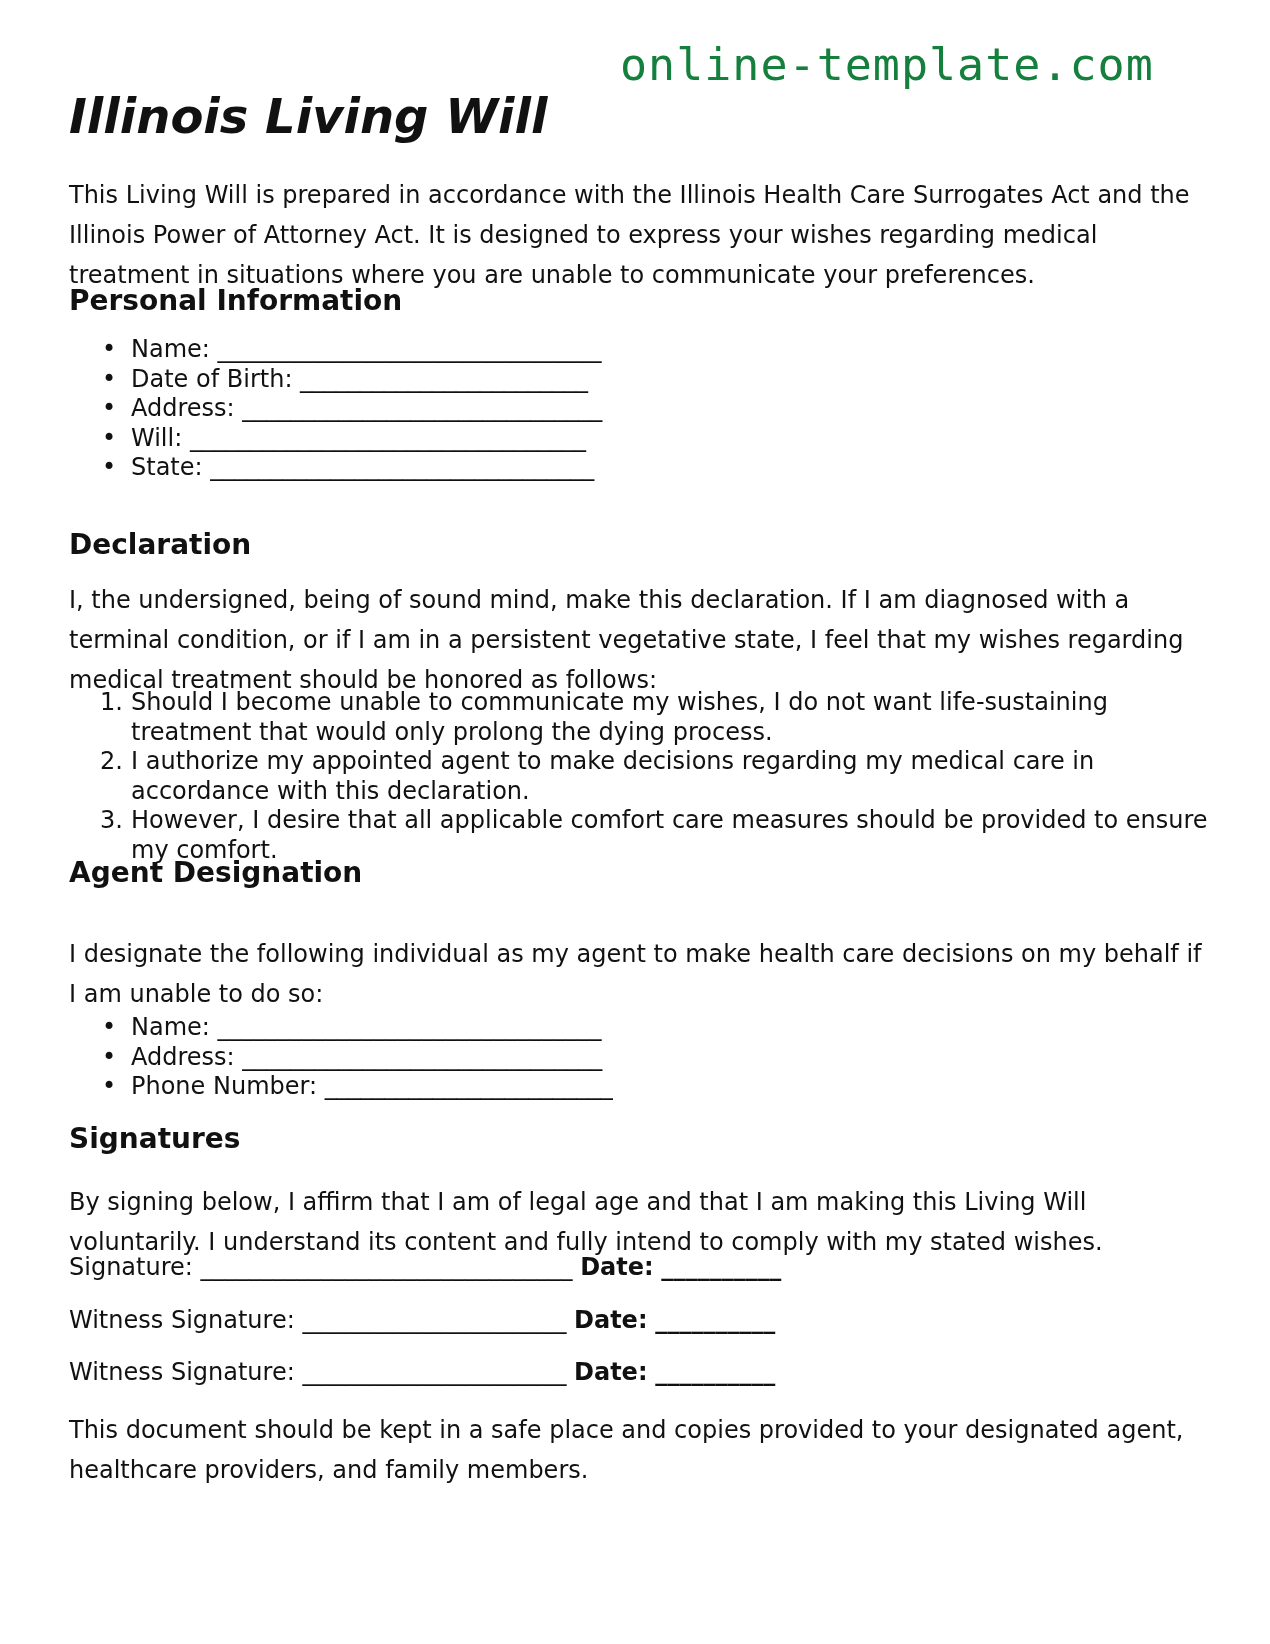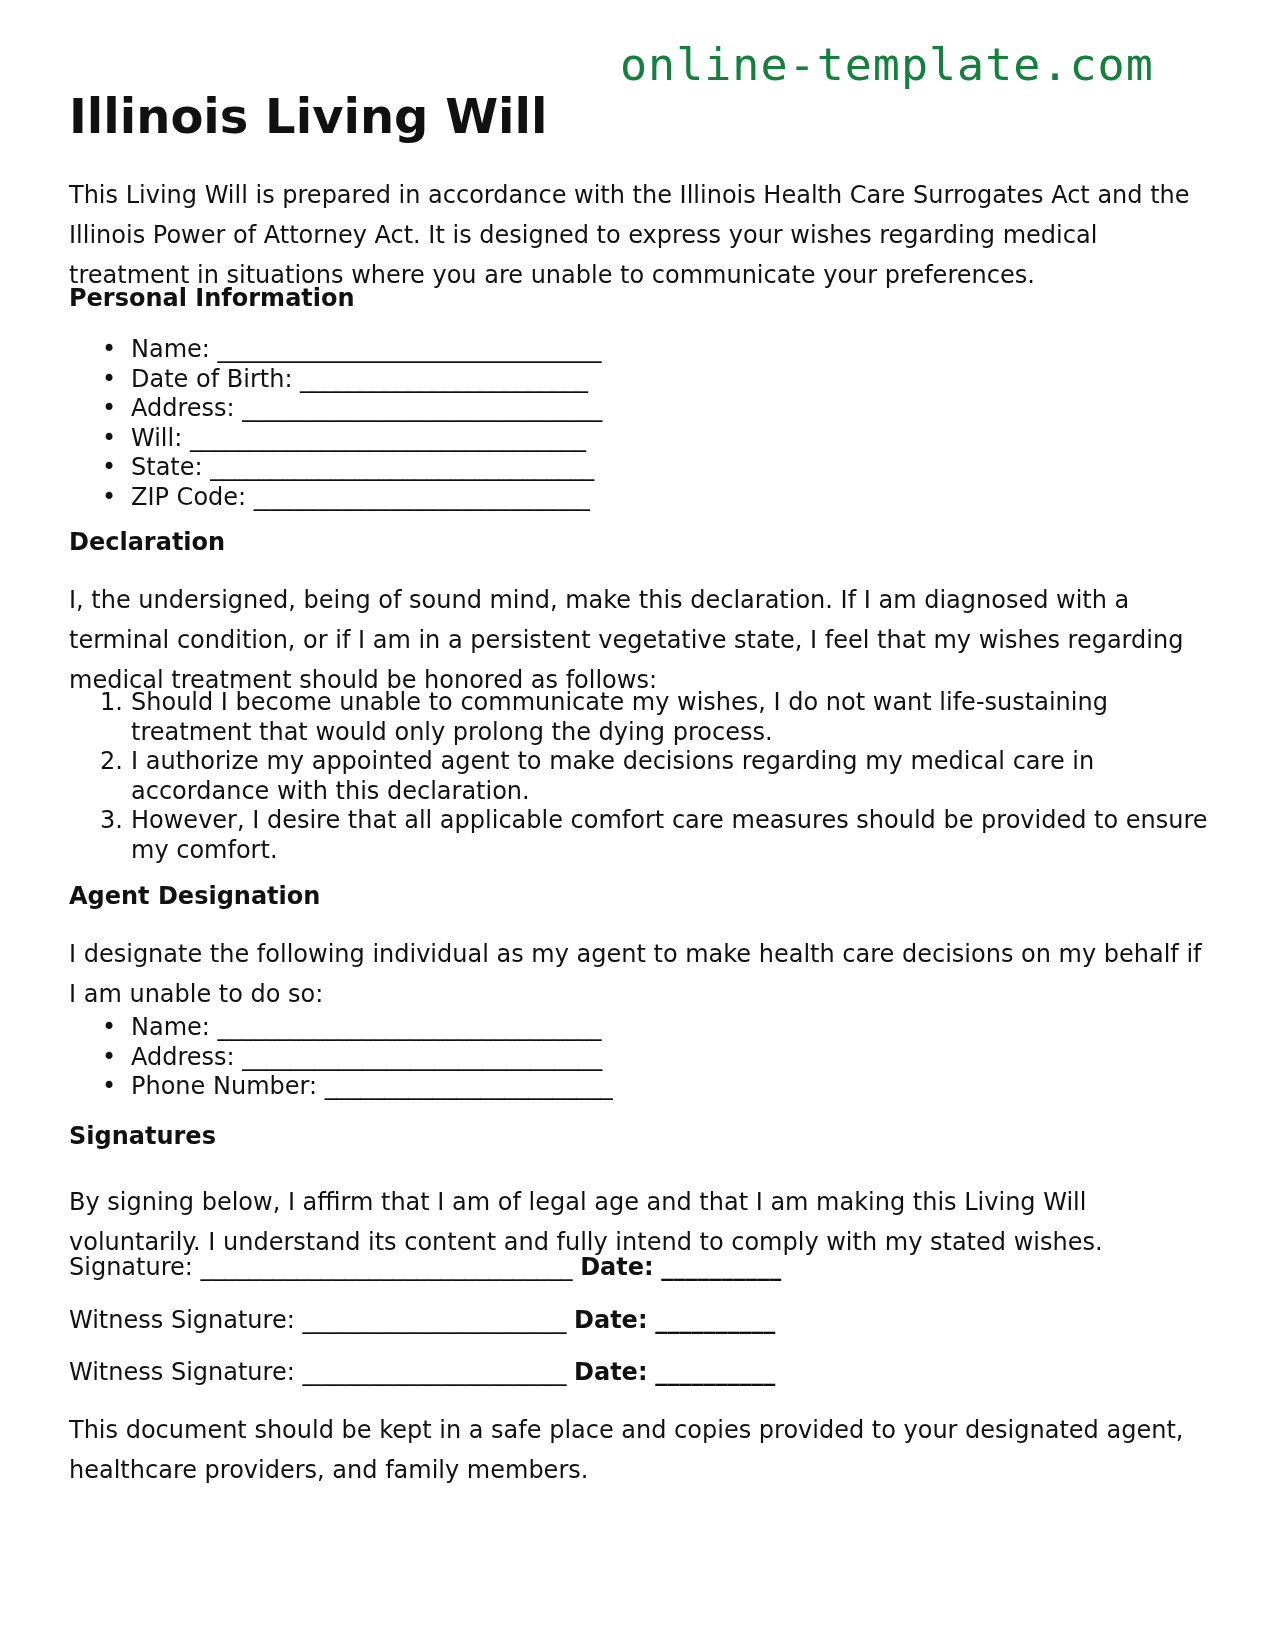--- a/index.html
+++ b/index.html
@@ -1,23 +1,23 @@
 <!DOCTYPE html>
 <html><head>
 <meta charset="utf-8">
 <style>
   html, body { margin:0; padding:0; background:#ffffff; }
   body { width:1270px; height:1644px; position:relative; overflow:hidden;
          font-family:"DejaVu Sans", sans-serif; color:#111; }
   .watermark { position:absolute; left:620px; top:38px; font-family:"DejaVu Sans Mono","Liberation Mono", monospace;
                font-size:45px; color:#15803d; letter-spacing:1px; }
   .page { position:absolute; left:69px; top:0; width:1140px; }
-  h1 { position:absolute; top:88px; left:0; margin:0; font-size:48px; font-weight:bold; }
+  h1 { position:absolute; top:88px; left:0; margin:0; font-size:48px; font-weight:bold;font-style:italic; }
   .p { position:absolute; left:0; margin:0; font-size:24px; line-height:40px; width:1140px; }
-  h2 { position:absolute; left:0; margin:0; font-size:24px; font-weight:bold; }
+  h2 { position:absolute; left:0; margin:0; font-size:28px; font-weight:bold; }
   ul.blist, ol.nlist { position:absolute; left:0; margin:0; padding:0; list-style:none; font-size:24px; line-height:29.5px; }
   ul.blist li { position:relative; padding-left:62px; }
   ul.blist li::before { content:"•"; position:absolute; left:33px; }
   ol.nlist li { position:relative; padding-left:62px; width:1080px; }
   ol.nlist .num { position:absolute; left:31px; }
   .sigrow { position:absolute; left:0; font-size:24px; }
   .sigrow .b { font-weight:bold; }
 </style>
 </head>
 <body>
@@ -29,32 +29,31 @@
 
   <p class="p" style="top:175px;">This Living Will is prepared in accordance with the Illinois Health Care Surrogates Act and the Illinois Power of Attorney Act. It is designed to express your wishes regarding medical treatment in situations where you are unable to communicate your preferences.</p>
 
   <h2 style="top:284px;">Personal Information</h2>
   <ul class="blist" style="top:335px;">
     <li>Name: ________________________________</li>
     <li>Date of Birth: ________________________</li>
     <li>Address: ______________________________</li>
     <li>Will: _________________________________</li>
     <li>State: ________________________________</li>
-    <li>ZIP Code: ____________________________</li>
   </ul>
 
   <h2 style="top:528px;">Declaration</h2>
   <p class="p" style="top:580px;">I, the undersigned, being of sound mind, make this declaration. If I am diagnosed with a terminal condition, or if I am in a persistent vegetative state, I feel that my wishes regarding medical treatment should be honored as follows:</p>
   <ol class="nlist" style="top:688px;">
     <li><span class="num">1.</span><span>Should I become unable to communicate my wishes, I do not want life-sustaining treatment that would only prolong the dying process.</span></li>
     <li><span class="num">2.</span><span>I authorize my appointed agent to make decisions regarding my medical care in accordance with this declaration.</span></li>
     <li><span class="num">3.</span><span>However, I desire that all applicable comfort care measures should be provided to ensure my comfort.</span></li>
   </ol>
 
-  <h2 style="top:882px;">Agent Designation</h2>
+  <h2 style="top:856px;">Agent Designation</h2>
   <p class="p" style="top:934px;">I designate the following individual as my agent to make health care decisions on my behalf if I am unable to do so:</p>
   <ul class="blist" style="top:1013px;">
     <li>Name: ________________________________</li>
     <li>Address: ______________________________</li>
     <li>Phone Number: ________________________</li>
   </ul>
 
   <h2 style="top:1122px;">Signatures</h2>
   <p class="p" style="top:1182px;">By signing below, I affirm that I am of legal age and that I am making this Living Will voluntarily. I understand its content and fully intend to comply with my stated wishes.</p>
 

